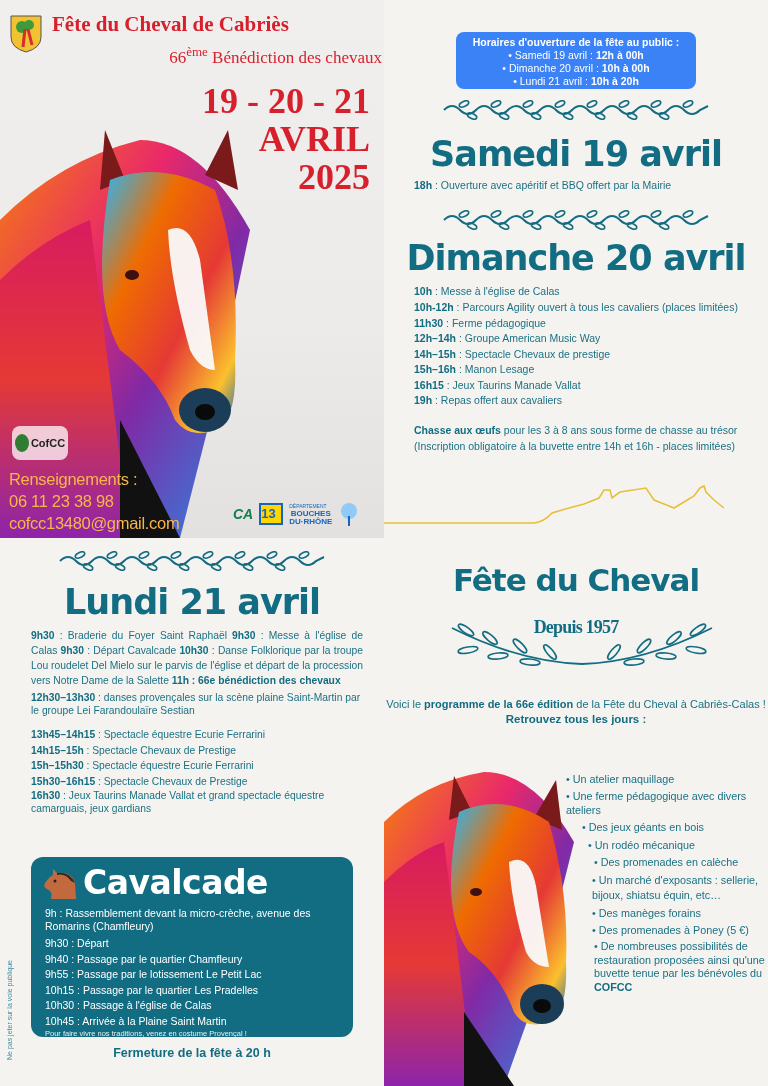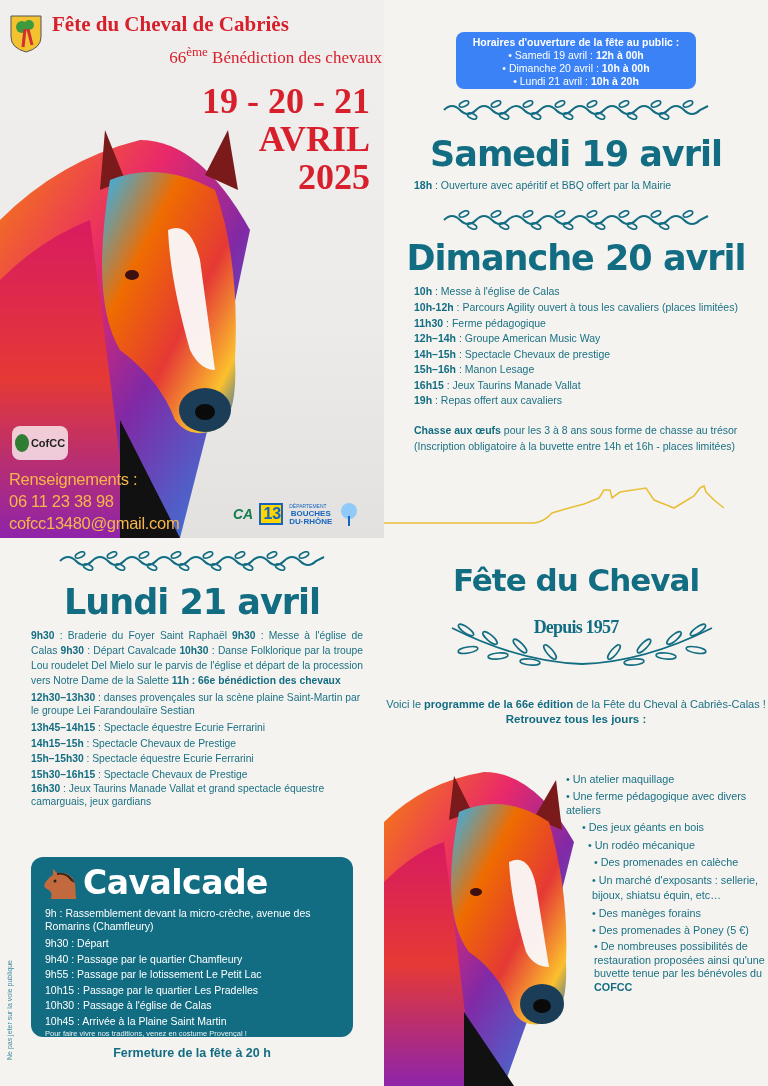--- a/index.html
+++ b/index.html
@@ -47,21 +47,21 @@
   .contact {
     position: absolute; left: 9px; top: 468px; color: #f7b64a;
     font-size: 16.5px; line-height: 22px; letter-spacing: -0.3px;
   }
   .sponsors {
     position: absolute; left: 233px; top: 502px; display: flex; align-items: center; gap: 6px;
   }
   .ca-logo { font-weight: bold; font-style: italic; color: #137d4b; font-size: 14px; }
   .cd13-logo {
     width: 24px; height: 22px; border: 2px solid #1565c0; background: #ffd600;
-    color: #1565c0; font-weight: bold; font-size: 16px; text-align: right; line-height: 18px;
+    color: #1565c0; font-weight: bold; font-size: 13px; text-align: left; line-height: 18px;
   }
   .bdr-logo { color: #1565c0; line-height: 8px; }
   .bdr-logo .s { font-size: 5px; }
   .bdr-logo .b { font-size: 8px; font-weight: bold; text-align: center; }
 
   
   .hours-box {
     position: absolute; left: 456px; top: 32px; width: 240px; height: 57px;
     background: #3b82f6; color: #fff; border-radius: 8px;
     text-align: center; font-size: 10.5px; line-height: 13px; padding-top: 4px;
@@ -295,21 +295,21 @@
       <ellipse cx="222" cy="16" rx="5" ry="2.5" transform="rotate(25 222 16)"></ellipse>
     <ellipse cx="246" cy="4" rx="5" ry="2.5" transform="rotate(-25 246 4)"></ellipse>
   </g>
 </svg>
 <div class="day-title" style="left:0;top:582px;width:384px;font-size:35px">Lundi 21 avril</div>
 <div class="sched" style="left:31px;top:628px;width:332px;text-align:justify;font-size:10.3px">
   <div style="line-height:15px">
     <b>9h30</b><span> : Braderie du Foyer Saint Raphaël </span><b>9h30</b><span> : Messe à l'église de Calas </span><b>9h30</b><span> : Départ Cavalcade </span><b>10h30</b><span> : Danse Folklorique par la troupe Lou roudelet Del Mielo sur le parvis de l'église et départ de la procession vers Notre Dame de la Salette </span><b>11h : 66e bénédiction des chevaux</b>
   </div>
   <div style="text-align:left;margin-top:3px">
-    <div style="line-height:13px;margin-bottom:3px"><b>12h30–13h30</b><span> : danses provençales sur la scène plaine Saint-Martin par le groupe Lei Farandoulaïre Sestian</span></div>
+    <div style="line-height:13px;margin-bottom:10px"><b>12h30–13h30</b><span> : danses provençales sur la scène plaine Saint-Martin par le groupe Lei Farandoulaïre Sestian</span></div>
     <div><b>13h45–14h15</b><span> : Spectacle équestre Ecurie Ferrarini</span></div>
     <div><b>14h15–15h</b><span> : Spectacle Chevaux de Prestige</span></div>
     <div><b>15h–15h30</b><span> : Spectacle équestre Ecurie Ferrarini</span></div>
     <div><b>15h30–16h15</b><span> : Spectacle Chevaux de Prestige</span></div>
     <div style="line-height:13px"><b>16h30</b><span> : Jeux Taurins Manade Vallat et grand spectacle équestre camarguais, jeux gardians</span></div>
   </div>
 </div>
 
 <div class="cav-box">
   <svg class="cav-horse" width="34" height="34" viewBox="0 0 34 34">

